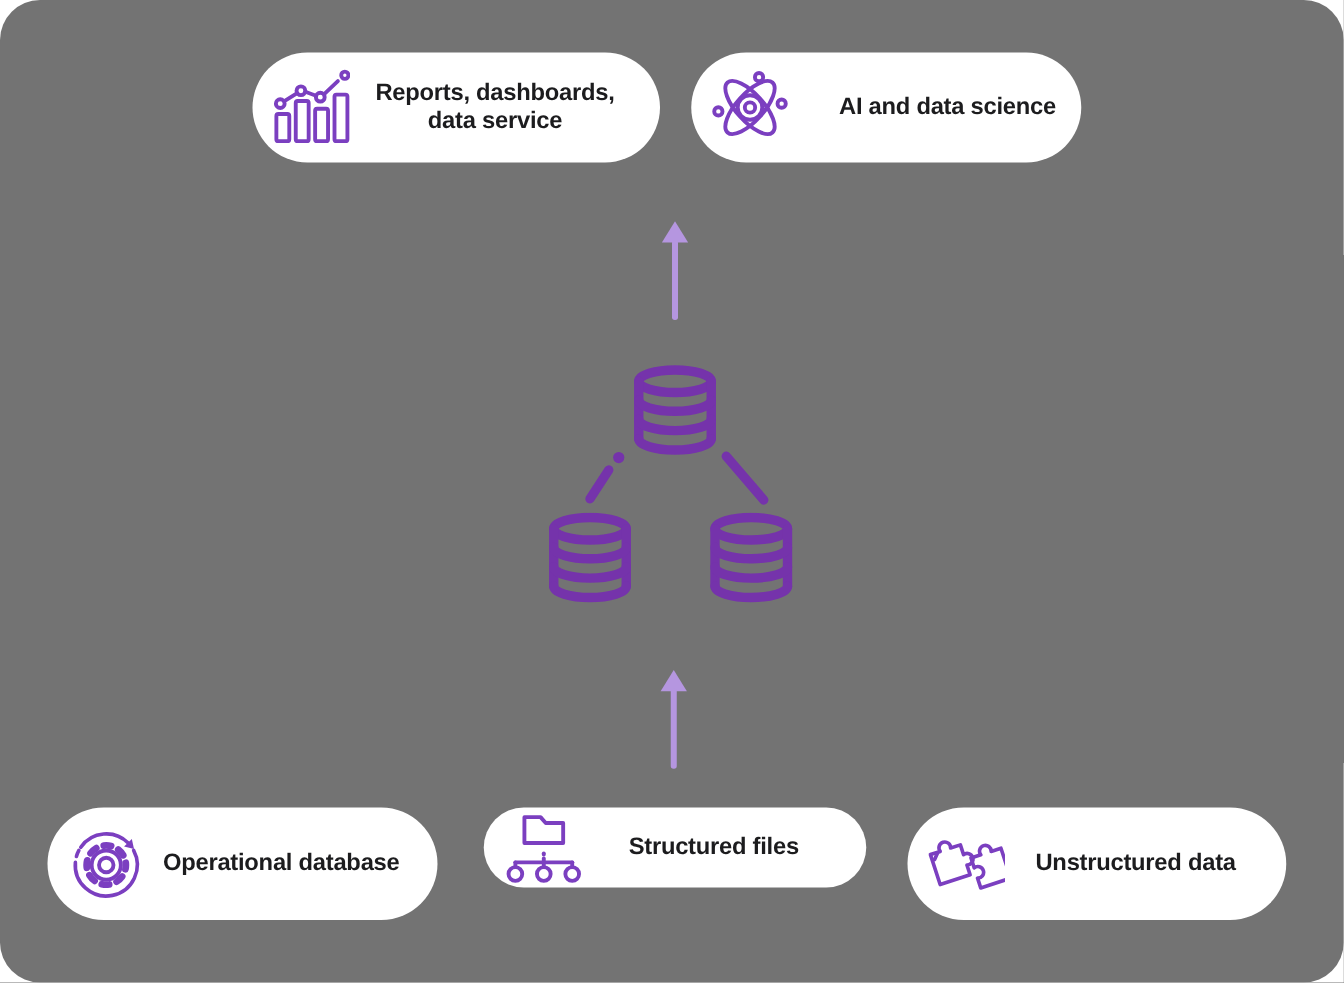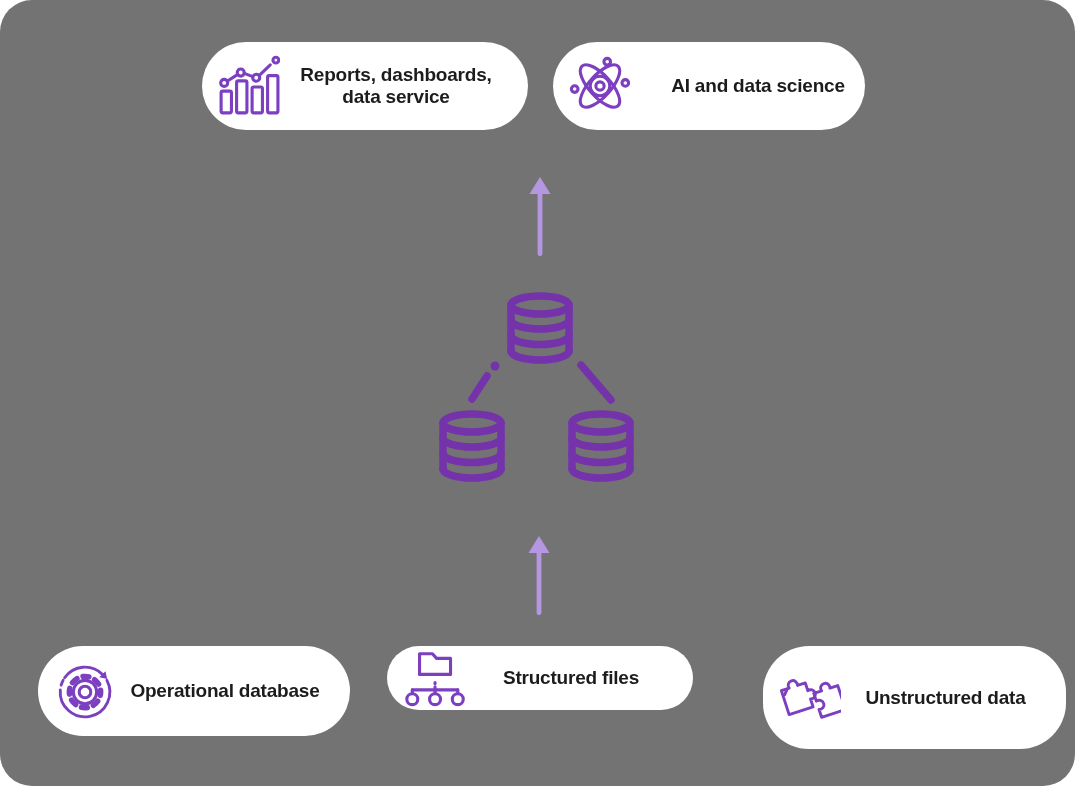--- a/index.html
+++ b/index.html
@@ -36,21 +36,21 @@
     letter-spacing:-0.2px;
     color:#1c1c1e;
     padding:0 4px;
   }
   .pill-label span{display:block;}
   
   .node-reports      {left:202px; top:42px;  width:326px; height:88px;}
   .node-ai           {left:553px; top:42px;  width:312px; height:88px;gap:36px;}
   .node-operational  {left:38px;  top:646px; width:312px; height:90px;align-items:center;}
   .node-structured   {left:387px; top:646px; width:306px; height:64px;}
-  .node-unstructured {left:763px; top:646px; width:303px; height:103px;}
+  .node-unstructured {left:726px; top:646px; width:303px; height:90px;}
   .abs{position:absolute;}
   .arrow{color:#b596e0;}
   .cluster{color:#7533ab;}
   svg .stroke{fill:none;stroke:currentColor;stroke-linecap:round;stroke-linejoin:round;}
 </style>
 </head>
 <body>
 
 <div class="canvas">
 

